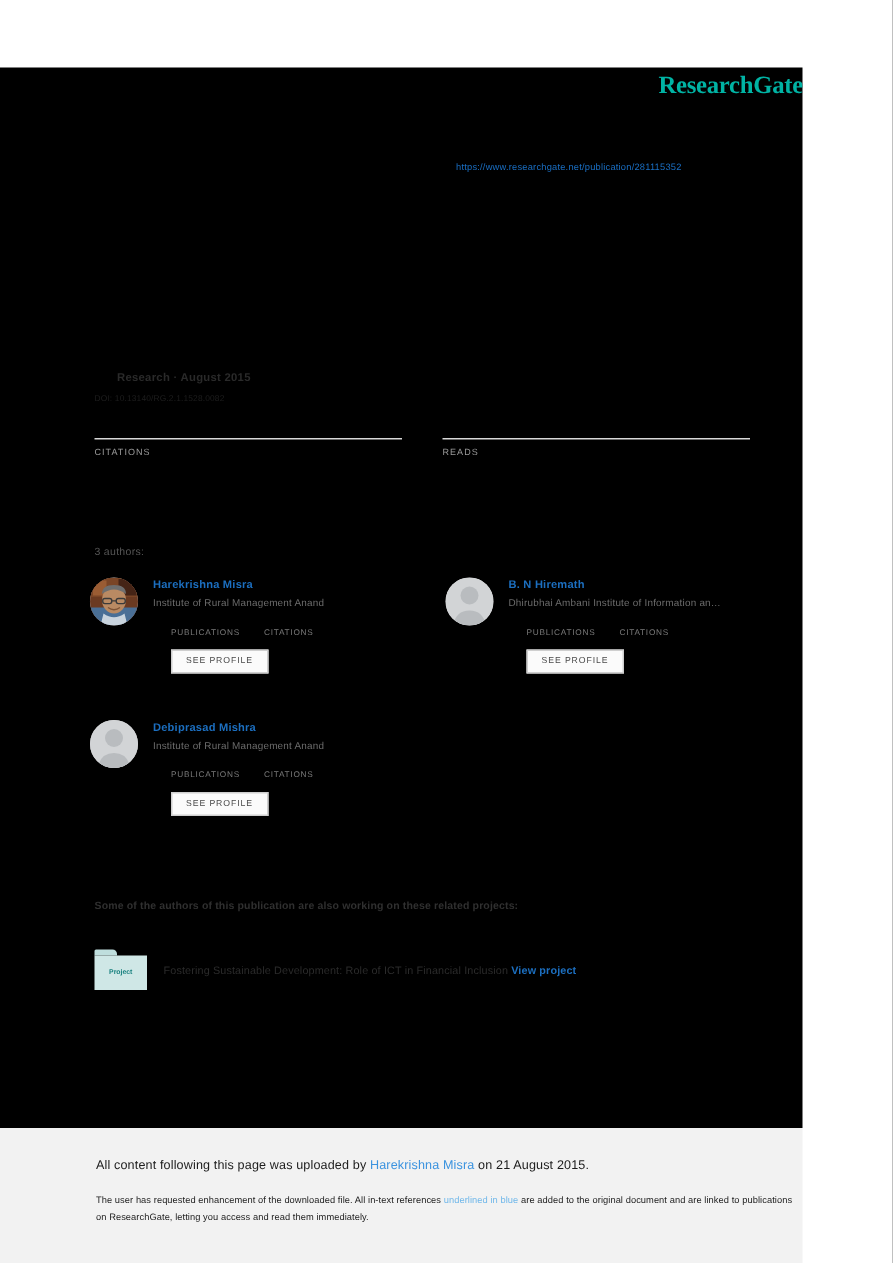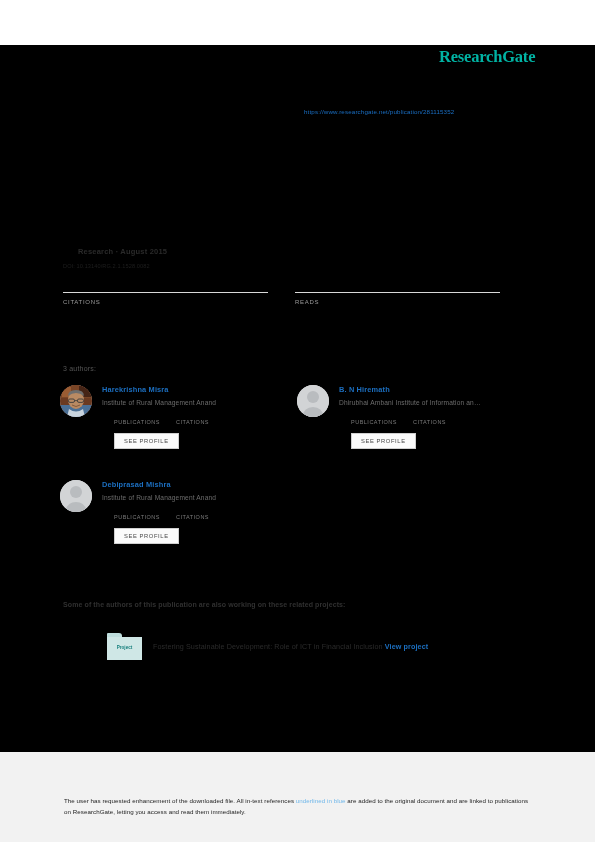--- a/index.html
+++ b/index.html
@@ -6,21 +6,21 @@
     margin: 0;
     padding: 0;
     background: #ffffff;
   }
   body {
     font-family: "Liberation Sans", sans-serif;
     -webkit-font-smoothing: antialiased;
   }
   .page {
     position: relative;
-    width: 595px;
+    width: 535px;
     height: 842px;
     overflow: hidden;
     background: #ffffff;
   }
 
   
   .top-band {
     position: absolute;
     left: 0; top: 0;
     width: 595px;
@@ -212,21 +212,20 @@
     color: #303030;
     letter-spacing: 0.1px;
     white-space: nowrap;
   }
   .project-row {
     position: absolute;
     left: 63px;
     top: 633px;
     width: 470px;
     height: 30px;
-    margin-left: 44px;
   }
   .project-icon {
     position: absolute;
     left: 0; top: 0;
     width: 35px;
     height: 27px;
   }
   .project-icon .tab {
     position: absolute;
     left: 0; top: 0;
@@ -419,18 +418,21 @@
       <div class="body"></div>
       <div class="lbl">Project</div>
     </div>
     <div class="project-title">
       <span>Fostering Sustainable Development: Role of ICT in Financial Inclusion</span>
       <span class="project-link">View project</span>
     </div>
   </div>
 
   <div class="footer">
+    <div class="footer-line1">
+      <span>All content following this page was uploaded by </span><span class="lnk">Harekrishna Misra</span><span> on 21 August 2015.</span>
+    </div>
     <div class="footer-note">
       <span>The user has requested enhancement of the downloaded file. All in-text references </span><span class="lnk-blue">underlined in blue</span><span> are added to the original document and are linked to publications on ResearchGate, letting you access and read them immediately.</span>
     </div>
   </div>
 
 </div>
 
 </body></html>

